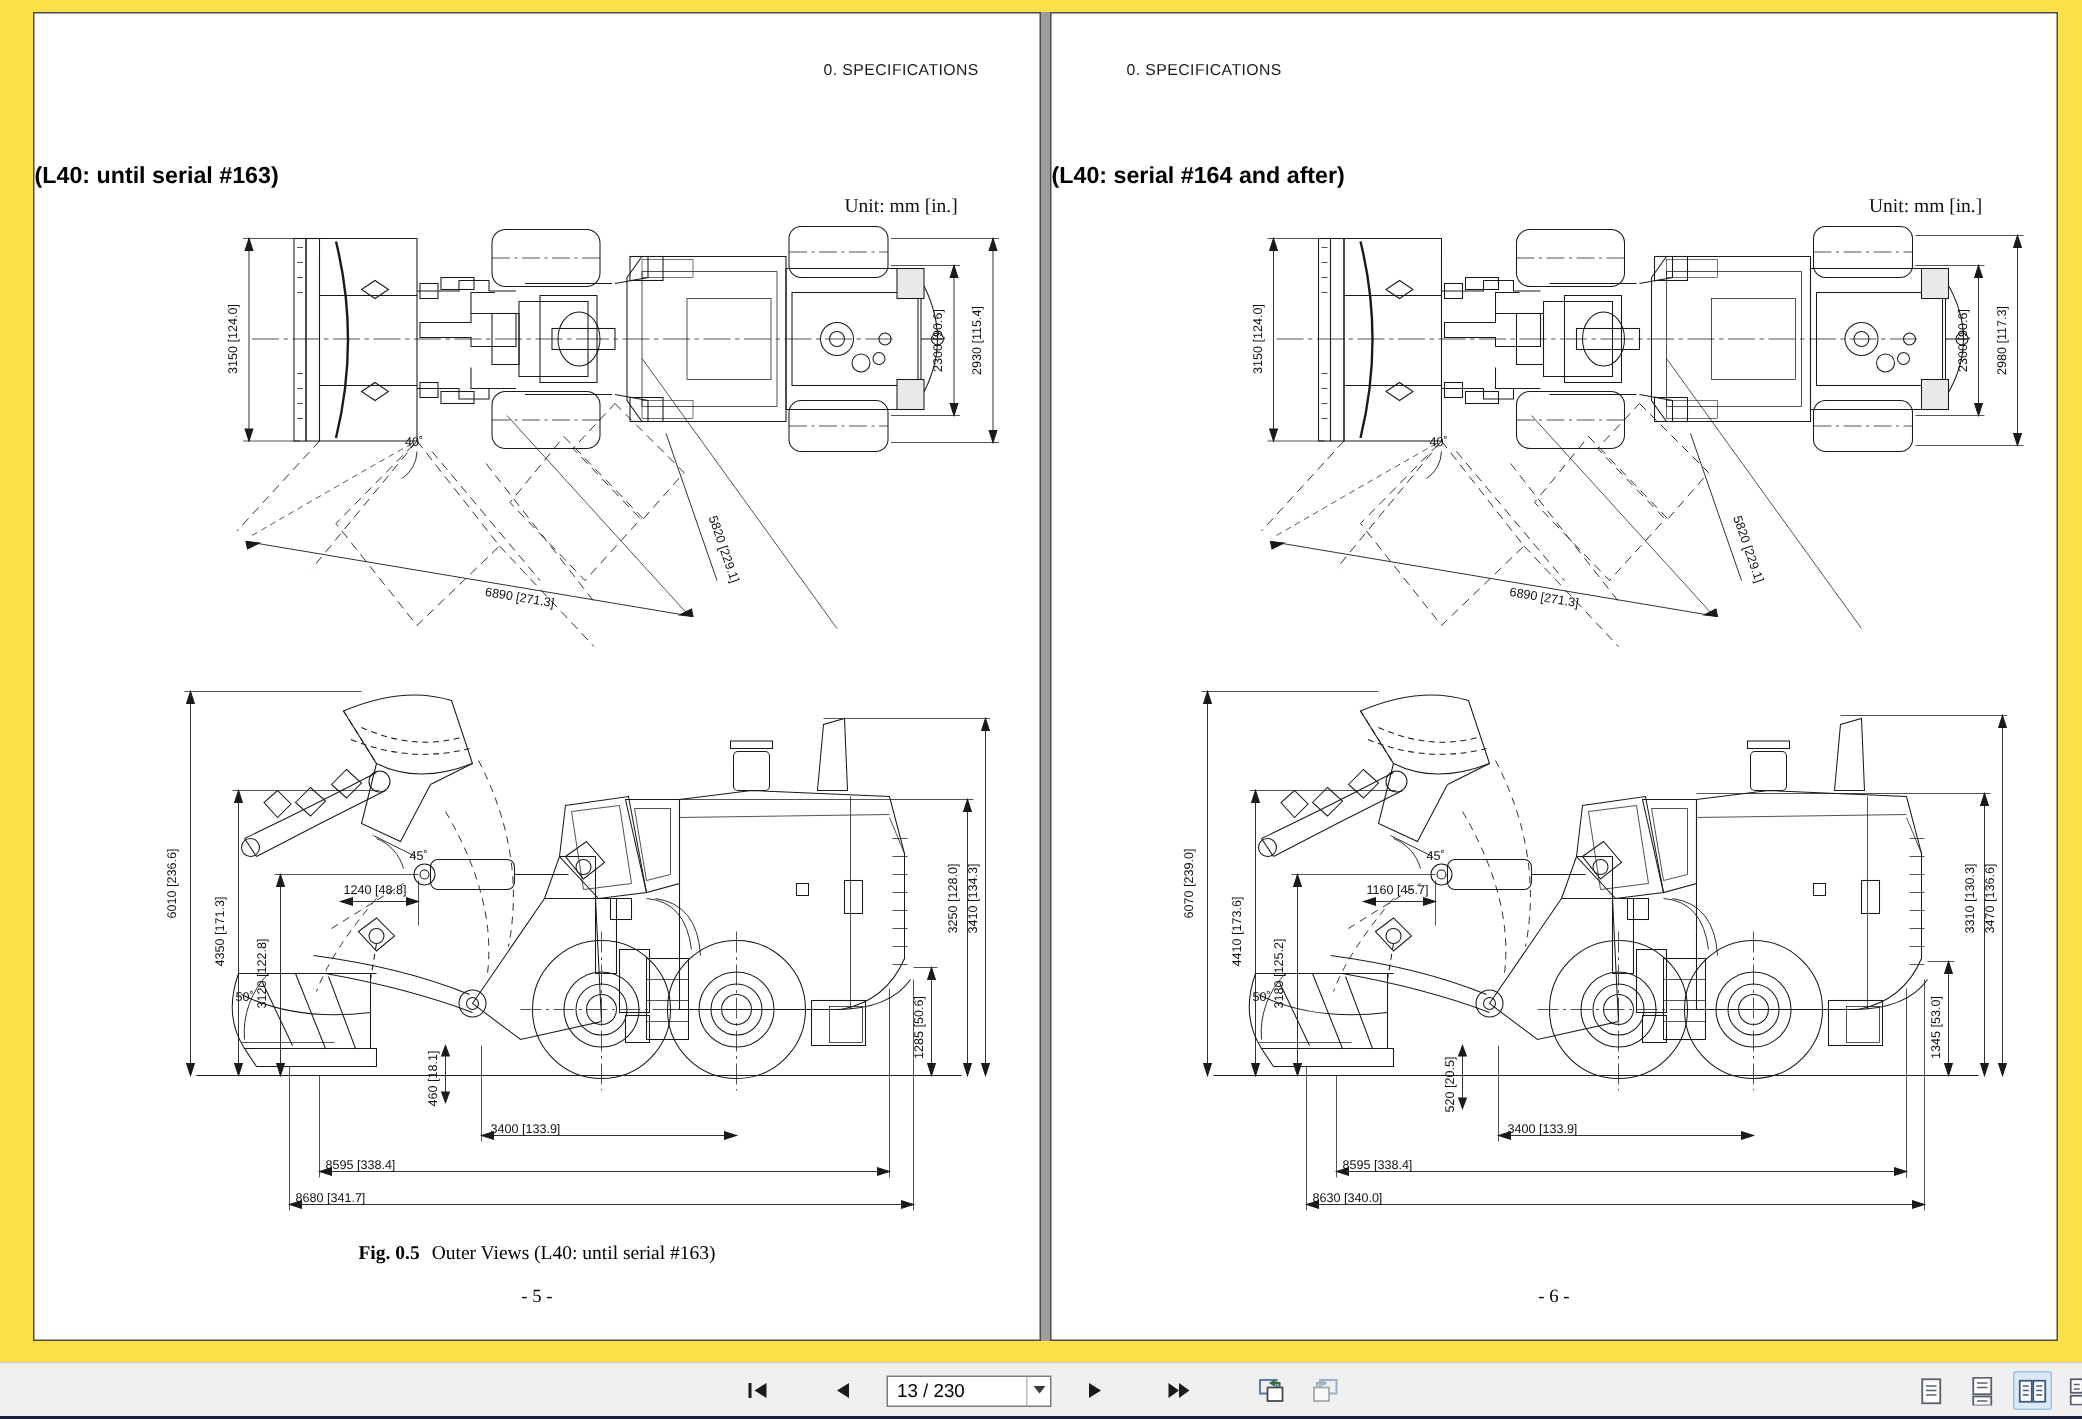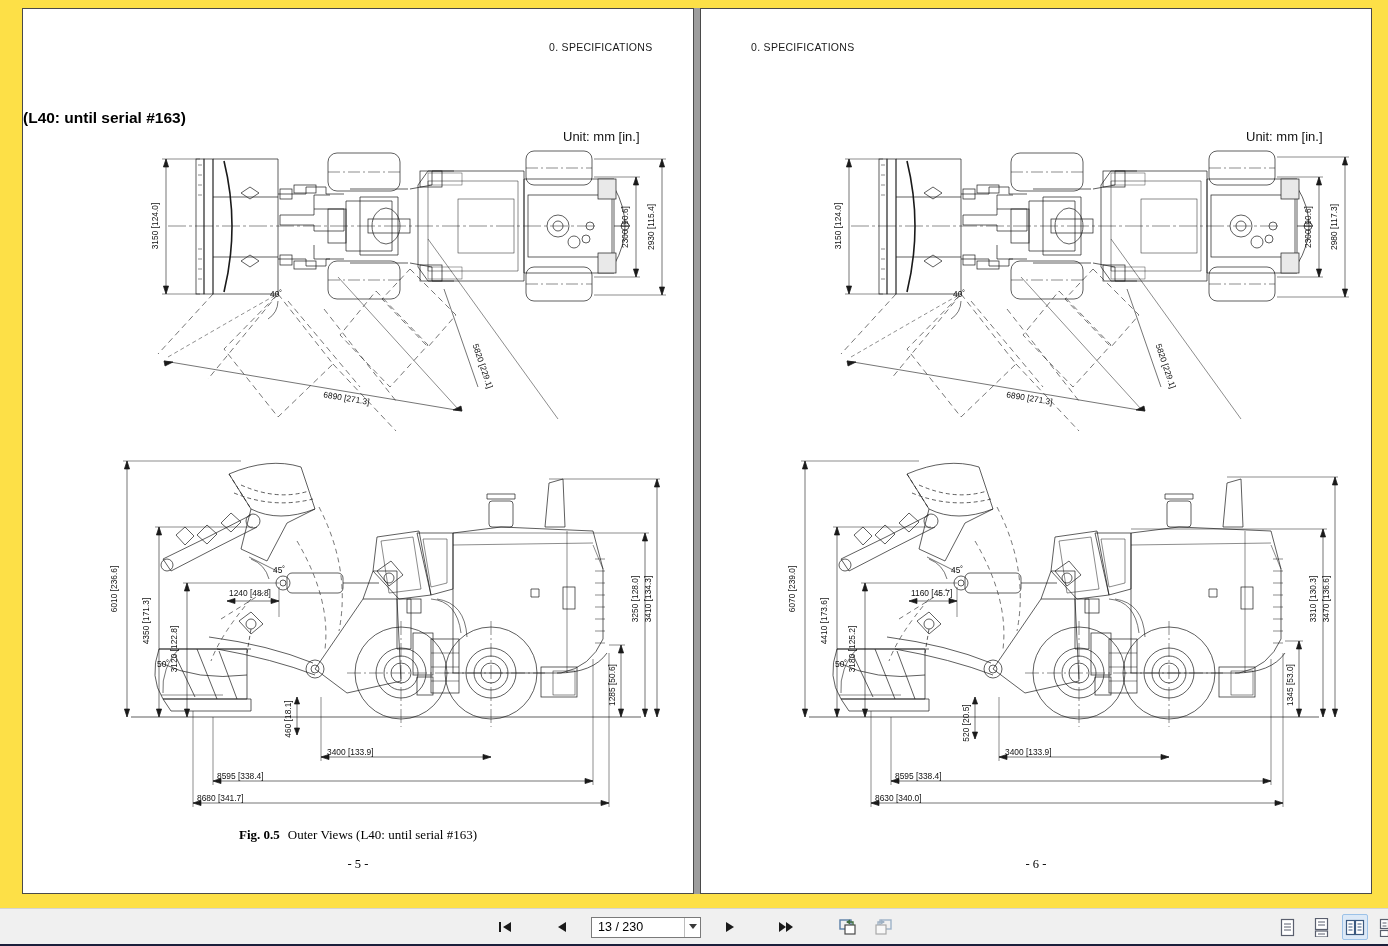--- a/index.html
+++ b/index.html
@@ -34,21 +34,21 @@
   #hdr-left  { left: 526px; top: 32px; }
   #hdr-right { left: 50px;  top: 32px; }
 
   .pg-title {
     position: absolute; top: 100px; width: 100%;
     text-align: left; font-weight: bold; font-size: 15.5px; color: #000;
     font-family: "Liberation Sans", sans-serif;
   }
   .pg-unit {
     position: absolute; top: 120px; font-size: 13px; color: #111;
-    font-family: Liberation Sans, sans-serif; white-space: nowrap;
+    font-family: Liberation Serif, serif; white-space: nowrap;
   }
   #unit-left  { left: 540px; }
   #unit-right { left: 545px; }
 
   .pg-caption {
     position: absolute; top: 818px; width: 100%; text-align: center;
     font-family: "Liberation Serif", serif; font-size: 13px; color: #000;
   }
   .pg-caption b { font-weight: bold; }
   .pg-caption .cap-txt { padding-left: 8px; }
@@ -456,20 +456,21 @@
       </div>
 
       <div class="pg-caption">
         <b>Fig. 0.5</b><span class="cap-txt">Outer Views (L40: until serial #163)</span>
       </div>
       <div class="pg-folio">- 5 -</div>
     </div>
 
     <div class="page" id="page-right">
       <div class="pg-header" id="hdr-right">0.  SPECIFICATIONS</div>
+      <div class="pg-title">(L40: serial #164 and after)</div>
       <div class="pg-unit" id="unit-right">Unit: mm [in.]</div>
 
       <div class="draw" style="left:110px; top:140px;">
         <svg width="560" height="290" viewBox="0 0 560 290">
           <g fill="none" stroke="#1a1a1a" stroke-width="0.7">
             <rect x="68" y="10" width="8" height="135"></rect>
             <rect x="76" y="10" width="9" height="135"></rect>
             <path d="M85 10 L150 10 L150 145 L85 145 Z"></path>
             <path d="M96 12 Q112 77 96 143" stroke-width="1.6"></path>
             <line x1="85" y1="48" x2="150" y2="48"></line>

